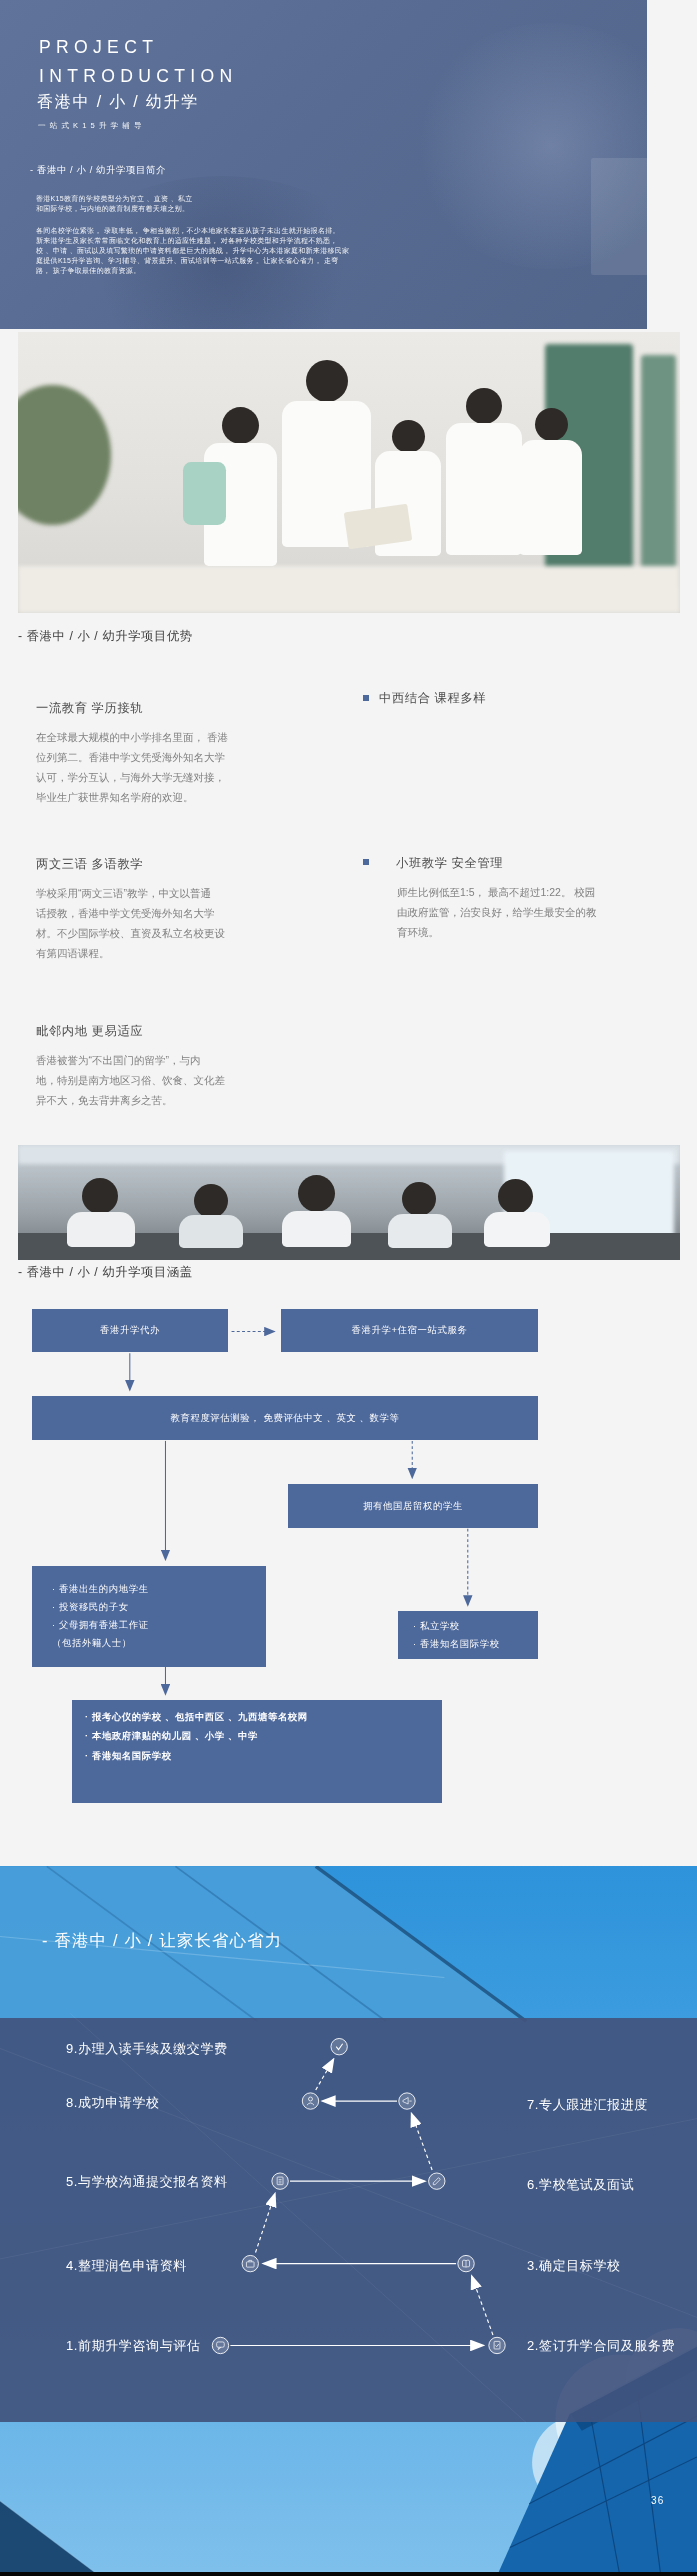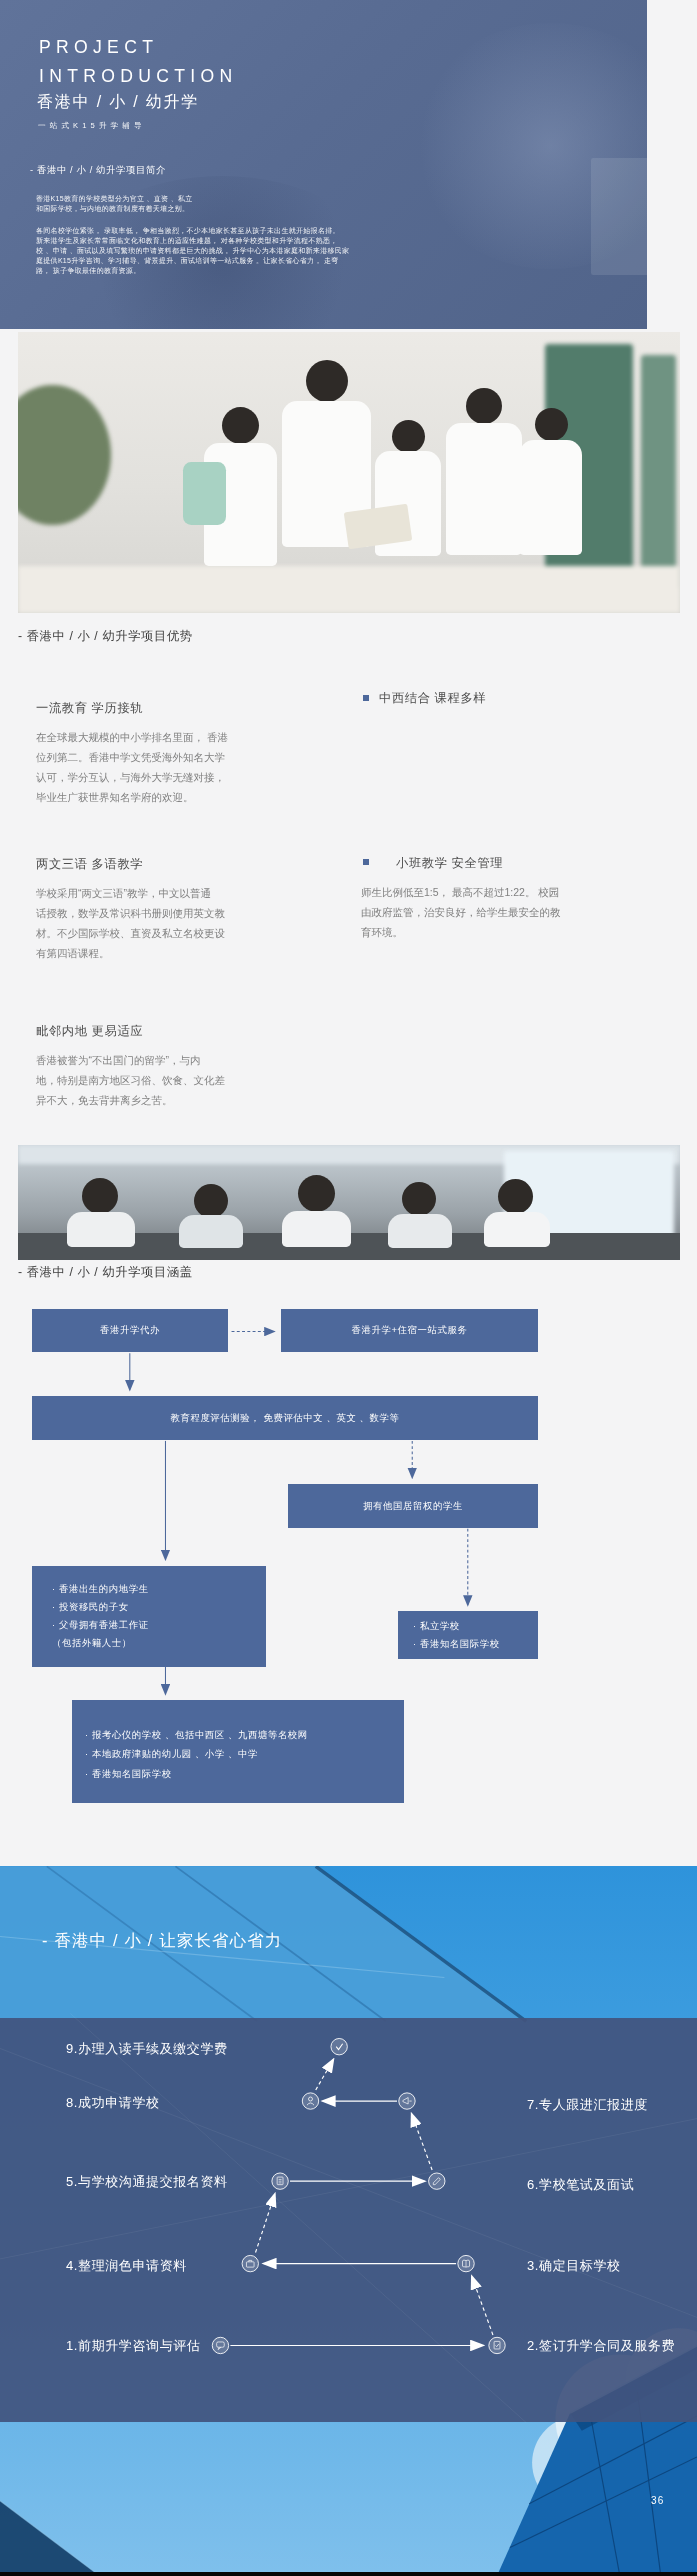--- a/index.html
+++ b/index.html
@@ -110,38 +110,38 @@
   <div class="ab adv-body" style="left:36px;top:727px;width:228px;">
     <span class="ln">在全球最大规模的中小学排名里面， 香港</span>
     <span class="ln">位列第二。香港中学文凭受海外知名大学</span>
     <span class="ln">认可，学分互认，与海外大学无缝对接，</span>
     <span class="ln">毕业生广获世界知名学府的欢迎。</span>
   </div>
 
   <div class="ab adv-head" style="left:36px;top:856px;">两文三语 多语教学</div>
   <div class="ab adv-body" style="left:36px;top:883px;width:228px;">
     <span class="ln">学校采用“两文三语”教学，中文以普通</span>
-    <span class="ln">话授教，数学及常识科书册则使用英文教</span>
+    <span class="ln">话授教，香港中学文凭受海外知名大学</span>
     <span class="ln">材。不少国际学校、直资及私立名校更设</span>
     <span class="ln">有第四语课程。</span>
   </div>
 
   <div class="ab adv-head" style="left:36px;top:1023px;">毗邻内地 更易适应</div>
   <div class="ab adv-body" style="left:36px;top:1050px;width:228px;">
     <span class="ln">香港被誉为“不出国门的留学”，与内</span>
     <span class="ln">地，特别是南方地区习俗、饮食、文化差</span>
     <span class="ln">异不大，免去背井离乡之苦。</span>
   </div>
 
   <div class="ab sq-bullet" style="left:363px;top:695px;"></div>
   <div class="ab adv-head" style="left:379px;top:690px;">中西结合 课程多样</div>
 
   <div class="ab sq-bullet" style="left:363px;top:859px;"></div>
   <div class="ab adv-head" style="left:396px;top:855px;">小班教学 安全管理</div>
-  <div class="ab adv-body" style="left:361px;top:882px;width:275px;">
+  <div class="ab adv-body" style="left:397px;top:882px;width:275px;">
     <span class="ln">师生比例低至1:5，  最高不超过1:22。 校园</span>
     <span class="ln">由政府监管，治安良好，给学生最安全的教</span>
     <span class="ln">育环境。</span>
   </div>
 
   <div class="ab photo2">
     <div class="ab blurry" style="left:0;top:0;width:662px;height:19px;background:#dde4e9;"></div>
     <div class="ab blurry" style="left:486px;top:5.9px;width:170px;height:88px;background:#e9f2f7;border-radius:2.3px;"></div>
     <div class="ab" style="left:0;top:88px;width:662px;height:27px;background:#4e5357;"></div>
     <div class="ab head-c" style="left:64px;top:33px;width:36px;height:36px;"></div>
@@ -168,21 +168,21 @@
     <span class="ln">· 投资移民的子女</span>
     <span class="ln">· 父母拥有香港工作证</span>
     <span class="ln">（包括外籍人士）</span>
   </div>
 
   <div class="ab fbox" style="left:398px;top:1611px;width:140px;height:48px;padding:5.9px 0 0 15px;box-sizing:border-box;">
     <span class="ln">· 私立学校</span>
     <span class="ln">· 香港知名国际学校</span>
   </div>
 
-  <div class="ab fbox" style="left:72px;top:1700px;width:332px;height:103px;padding:25px 0 0 13px;box-sizing:border-box;">
+  <div class="ab fbox" style="left:72px;top:1700px;width:370px;height:103px;padding:7px 0 0 13px;box-sizing:border-box;font-weight:bold;">
     <span class="ln" style="line-height:19.3px;">· 报考心仪的学校 、包括中西区 、九西塘等名校网</span>
     <span class="ln" style="line-height:19.3px;">· 本地政府津贴的幼儿园 、小学 、中学</span>
     <span class="ln" style="line-height:19.3px;">· 香港知名国际学校</span>
   </div>
 
   <svg class="ab" style="left:0;top:1264px;" width="697" height="562" viewBox="0 0 1192 960">
     <defs>
       <marker id="ab-blue" markerWidth="11" markerHeight="9" refX="9" refY="4.5" orient="auto">
         <path d="M0,0 L11,4.5 L0,9 z" fill="#4d689b"></path>
       </marker>

